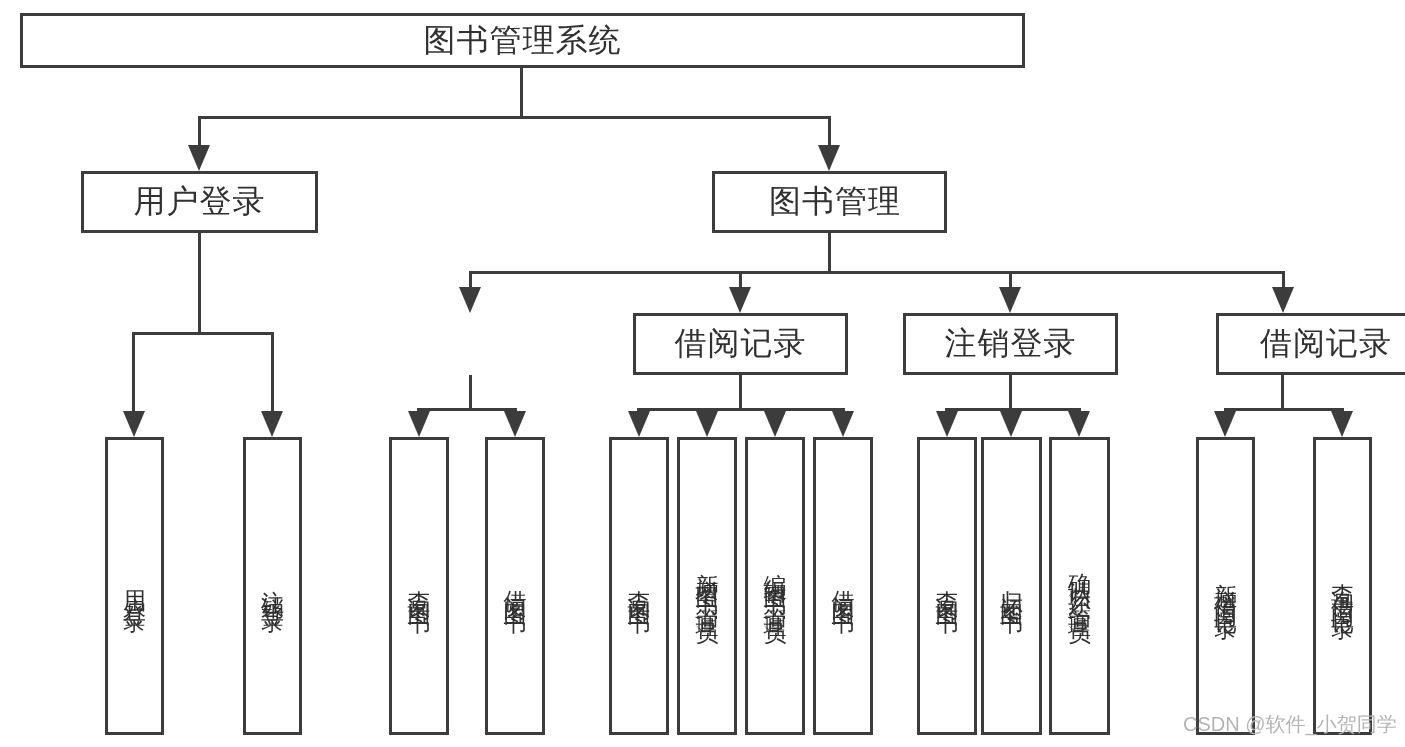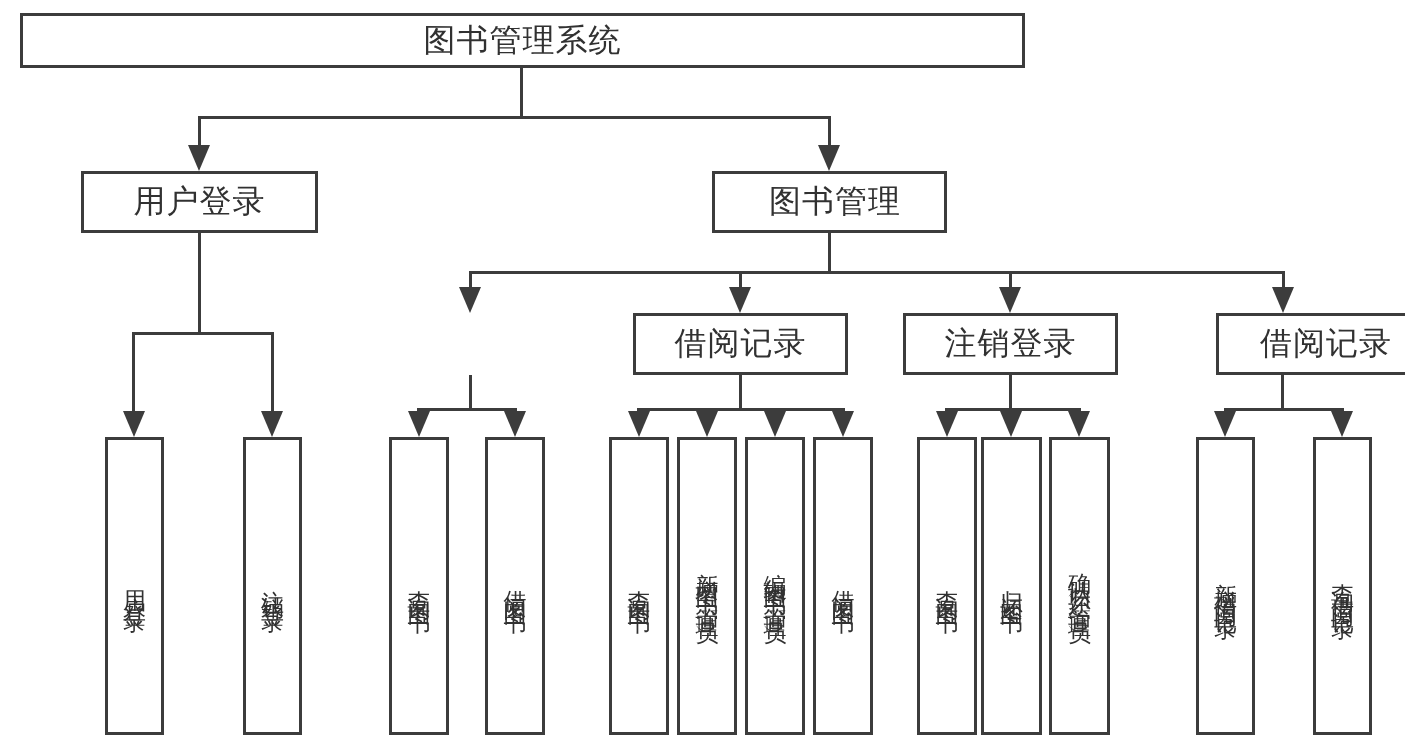--- a/index.html
+++ b/index.html
@@ -138,13 +138,14 @@
   <div class="ln" style="left:945px;top:408px;width:136px;height:3px;"></div>
   <div class="arw" style="left:936px;top:411px;"></div>
   <div class="arw" style="left:1000px;top:411px;"></div>
   <div class="arw" style="left:1068px;top:411px;"></div>
 
   <div class="ln" style="left:1281px;top:375px;width:3px;height:36px;"></div>
   <div class="ln" style="left:1224px;top:408px;width:120px;height:3px;"></div>
   <div class="arw" style="left:1214px;top:411px;"></div>
   <div class="arw" style="left:1331px;top:411px;"></div>
 
+  <div class="watermark">CSDN @软件_小贺同学</div>
 </div>
 
 </body></html>

